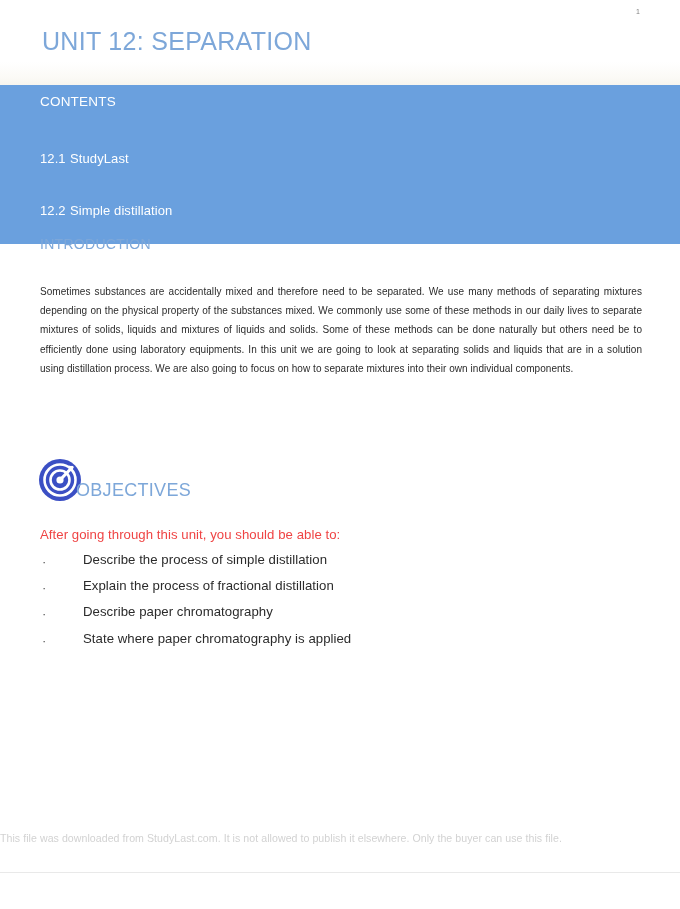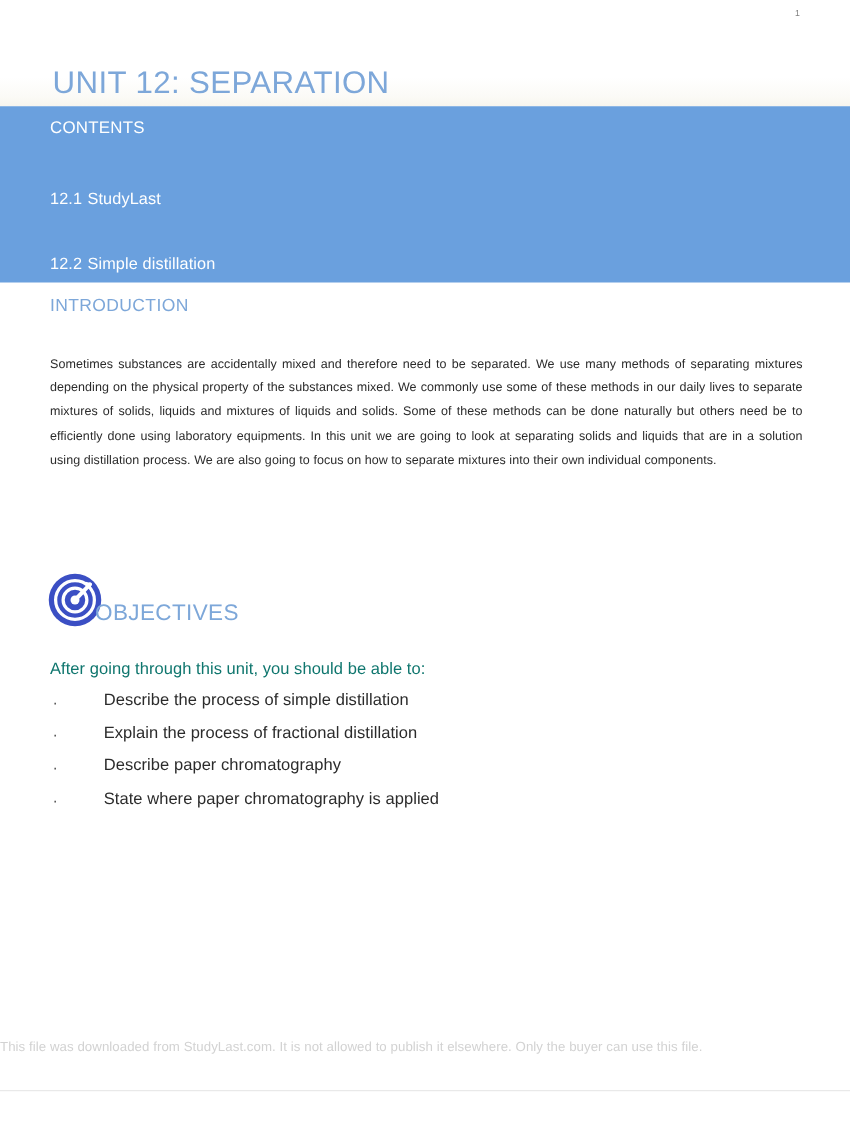--- a/index.html
+++ b/index.html
@@ -38,35 +38,35 @@
     position: absolute;
     top: 24px;
     left: 0;
     width: 680px;
     height: 61px;
     background: linear-gradient(to bottom, #ffffff 0%, #ffffff 62%, #fbfaf6 88%, #f7f5ee 100%);
   }
   .unit-title {
     position: absolute;
     left: 42px;
-    top: 52px;
+    top: 27px;
     font-size: 25px;
     color: #7da7d9;
     letter-spacing: 0.3px;
     font-weight: 400;
     white-space: nowrap;
   }
 
   
   .contents-box {
     position: absolute;
     top: 85px;
     left: 0;
     width: 680px;
-    height: 141px;
+    height: 159px;
     background: #6aa0de;
   }
   .contents-heading {
     position: absolute;
     left: 40px;
     top: 9px;
     font-size: 13.5px;
     color: #ffffff;
     letter-spacing: 0.2px;
   }
@@ -136,21 +136,21 @@
     color: #7da7d9;
     letter-spacing: 0.3px;
     white-space: nowrap;
   }
 
   .objectives-lead {
     position: absolute;
     left: 40px;
     top: 527px;
     font-size: 13.2px;
-    color: #0f766e;
+    color: #ef4444;
     letter-spacing: 0.05px;
   }
   .objectives-list {
     position: absolute;
     left: 40px;
     top: 552px;
     margin: 0;
     padding: 0;
     list-style: none;
     width: 560px;

